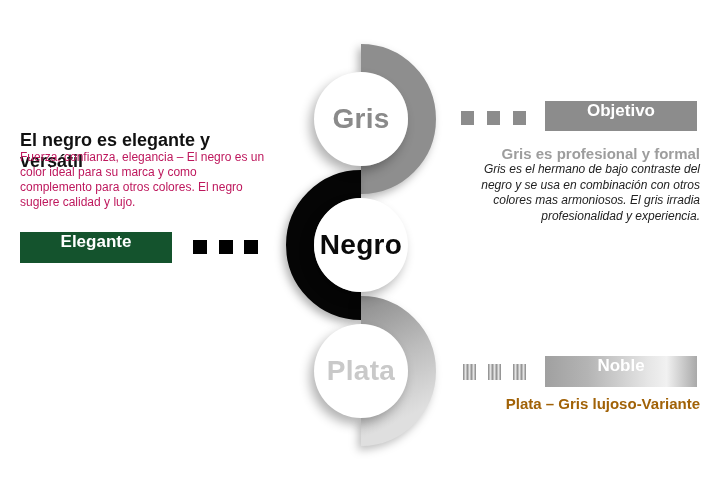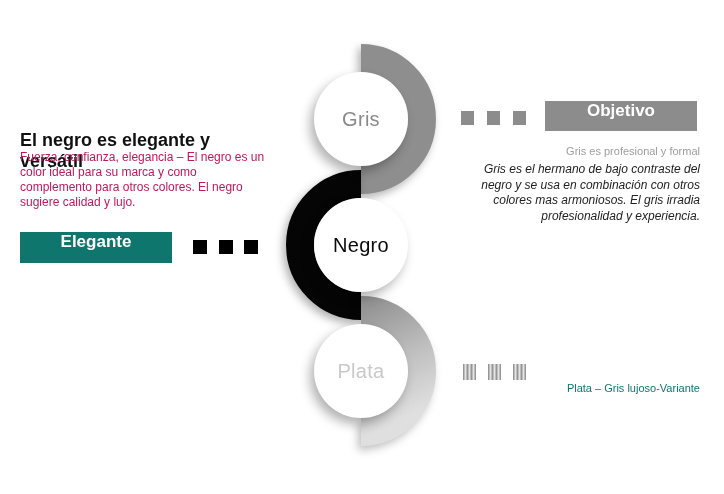--- a/index.html
+++ b/index.html
@@ -22,21 +22,21 @@
   .arc-silver { filter: drop-shadow(-3px 4px 4px rgba(0,0,0,0.25)); }
 
   .node {
     position: absolute;
     width: 94px; height: 94px;
     background: #ffffff;
     border-radius: 50%;
     box-shadow: -4px 6px 11px rgba(0,0,0,0.30);
     display: flex; align-items: center; justify-content: center;
   }
-  .node-label { font-weight: normal; font-size: 20px; letter-spacing: 0.3px; }
+  .node-label { font-weight: bold; font-size: 28px; letter-spacing: 0.3px; }
   .node-gris  { left: 314px; top:  72px; }
   .node-negro { left: 314px; top: 198px; }
   .node-plata { left: 314px; top: 324px; }
   .node-gris  .node-label { color: #8a8a8a; }
   .node-negro .node-label { color: #0a0a0a; }
   .node-plata .node-label { color: #c9c9c9; }
 
   
   .left-heading {
     position: absolute; left: 20px; top: 130px; width: 252px;
@@ -44,21 +44,21 @@
   }
   .left-body {
     position: absolute; left: 20px; top: 150px; width: 246px;
     font-size: 12px; line-height: 14.9px; color: #be185d; text-align: left;
   }
   .tag {
     position: absolute; height: 31px; width: 152px;
     display: flex; align-items: flex-start; justify-content: center;
   }
   .tag-label { color: #ffffff; font-weight: bold; font-size: 17px; }
-  .tag-elegante { left: 20px; top: 232px; background: #0f766e; }
+  .tag-elegante { left: 20px; top: 232px; background: #14532d; }
   .tag-objetivo { left: 545px; top: 101px; height: 30px; background: #8c8c8c; }
   .tag-noble {
     left: 545px; top: 356px;
     background: linear-gradient(90deg, #a0a0a0 0%, #b4b4b4 28%, #e6e6e6 68%, #f1f1f1 80%, #a9a9a9 100%);
   }
 
   
   .sq { position: absolute; width: 14px; height: 14px; }
   .sq-black  { background: #000000; }
   .sq-gray   { background: #8c8c8c; width: 13px; }
@@ -66,24 +66,24 @@
     width: 13px; height: 16px;
     background: repeating-linear-gradient(90deg, #969696 0px, #969696 1px, #e4e4e4 2px, #e4e4e4 3px, #969696 4px);
   }
   .sq-l1 { left: 193px; top: 240px; } .sq-l2 { left: 219px; top: 240px; } .sq-l3 { left: 244px; top: 240px; }
   .sq-t1 { left: 461px; top: 111px; } .sq-t2 { left: 487px; top: 111px; } .sq-t3 { left: 513px; top: 111px; }
   .sq-b1 { left: 463px; top: 364px; } .sq-b2 { left: 488px; top: 364px; } .sq-b3 { left: 513px; top: 364px; }
 
   
   .right-sub {
     position: absolute; left: 450px; width: 250px;
-    font-size: 11px; font-weight: normal; text-align: right;
+    font-size: 15px; font-weight: bold; text-align: right;
   }
   .sub-gris  { top: 145px; color: #9d9d9d; }
-  .sub-plata { top: 382px; color: #0f766e; text-align: right; }
+  .sub-plata { top: 395px; color: #a16207; text-align: right; }
   .right-body {
     position: absolute; width: 250px; left: 450px;
     font-size: 12px; line-height: 15.7px; color: #222222; text-align: right;
   }
   .body-gris  { top: 162px; font-style: italic; }
   .body-plata { top: 413px; }
 </style>
 </head>
 <body>
 
@@ -126,15 +126,18 @@
   <span class="sq sq-gray sq-t3"></span>
   <div class="tag tag-objetivo">
     <span class="tag-label">Objetivo</span>
   </div>
   <div class="right-sub sub-gris">Gris es profesional y formal</div>
   <div class="right-body body-gris">Gris es el hermano de bajo contraste del negro y se usa en combinación con otros colores mas armoniosos. El gris irradia profesionalidad y experiencia.</div>
 
   <span class="sq sq-silver sq-b1"></span>
   <span class="sq sq-silver sq-b2"></span>
   <span class="sq sq-silver sq-b3"></span>
+  <div class="tag tag-noble">
+    <span class="tag-label">Noble</span>
+  </div>
   <div class="right-sub sub-plata">Plata – Gris lujoso-Variante</div>
 
 </div>
 
 </body></html>

